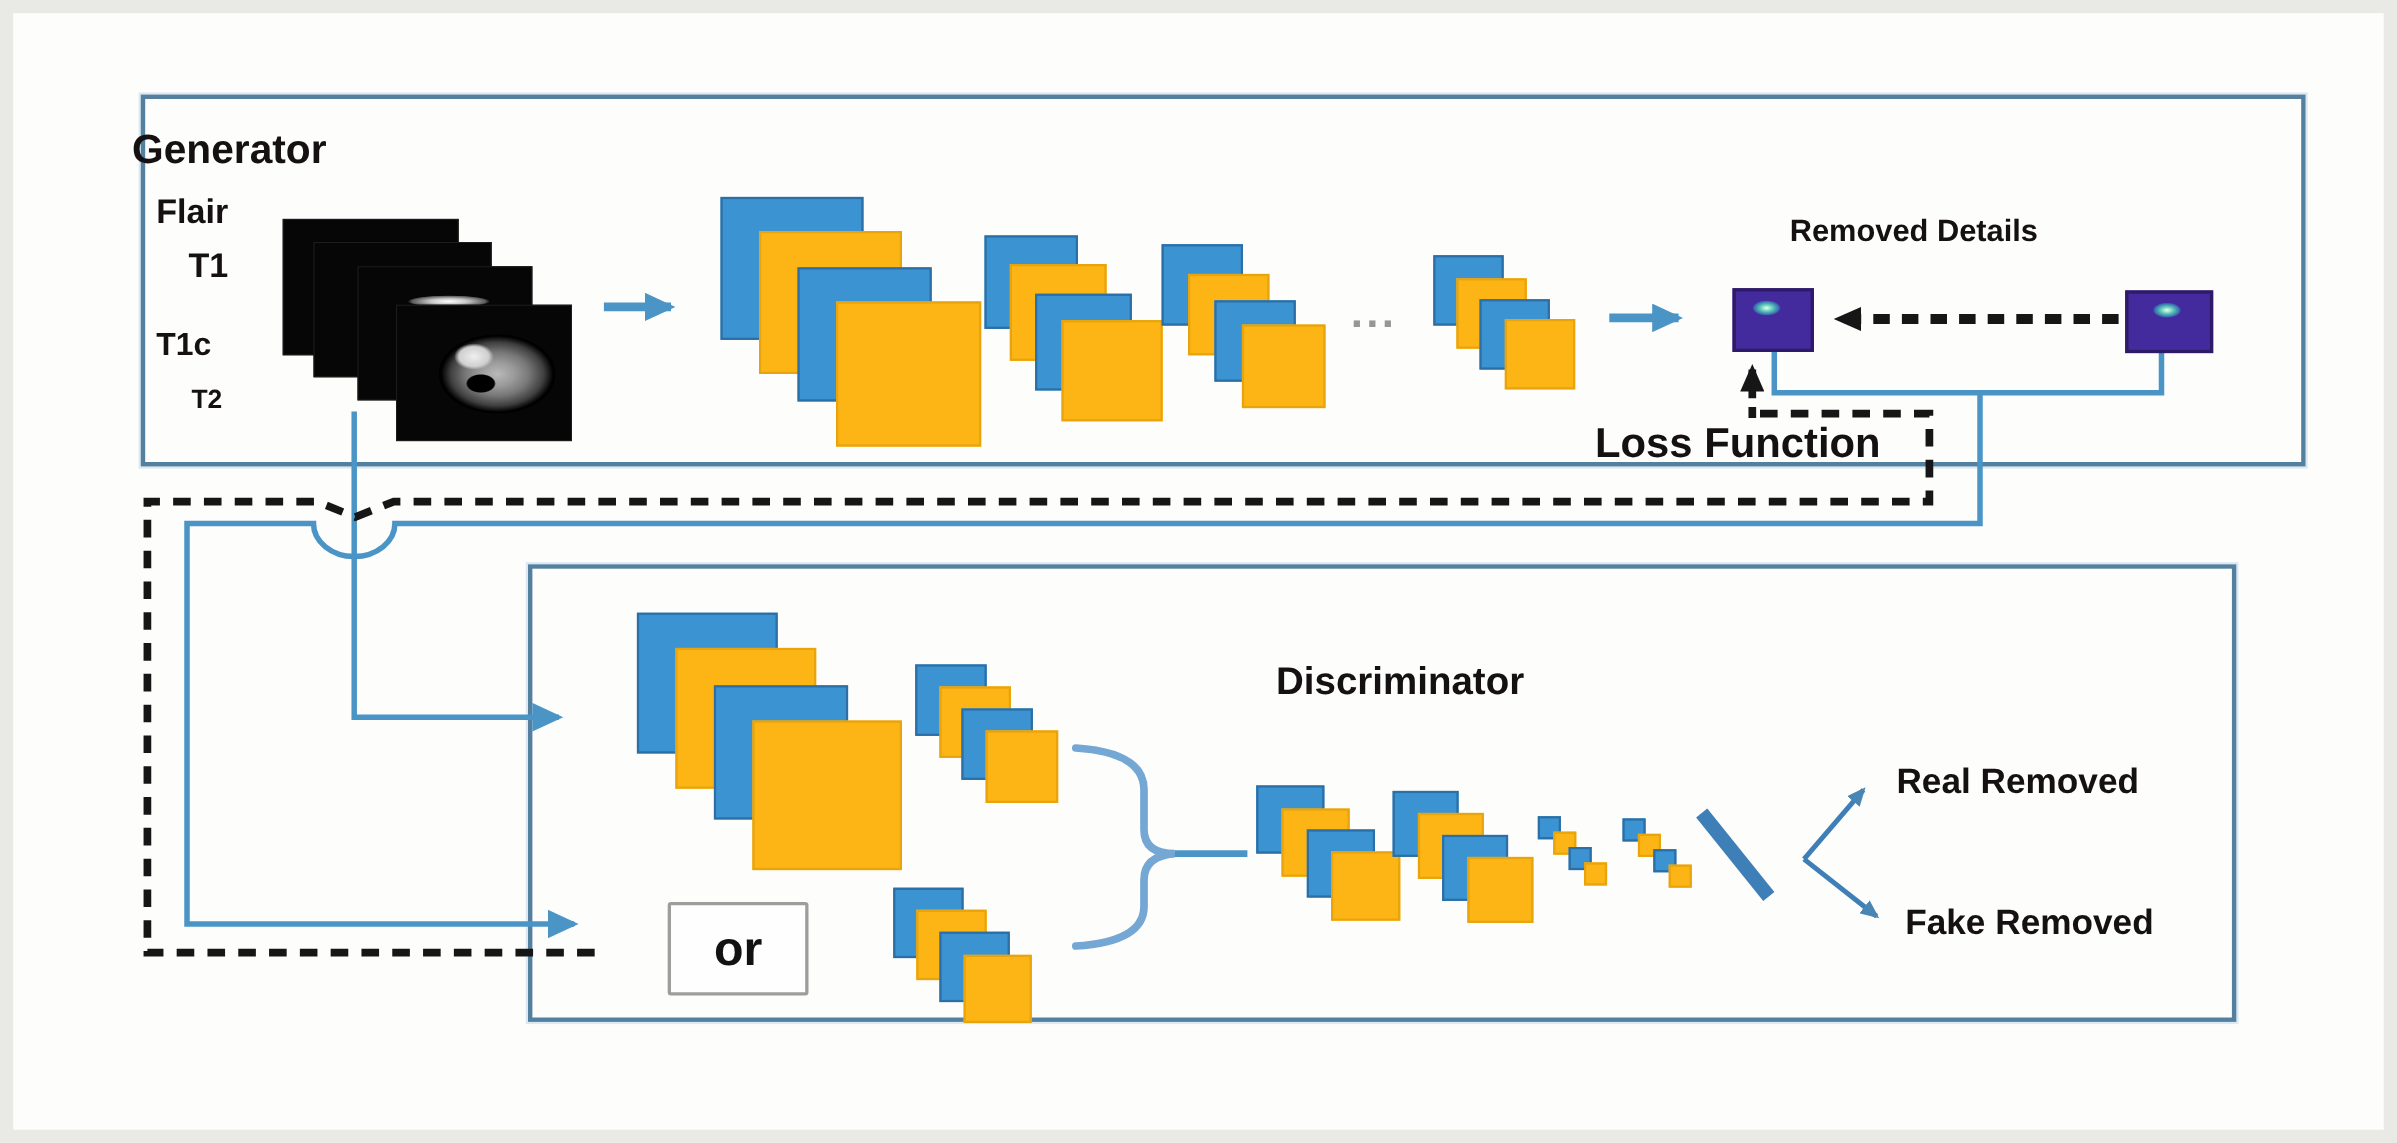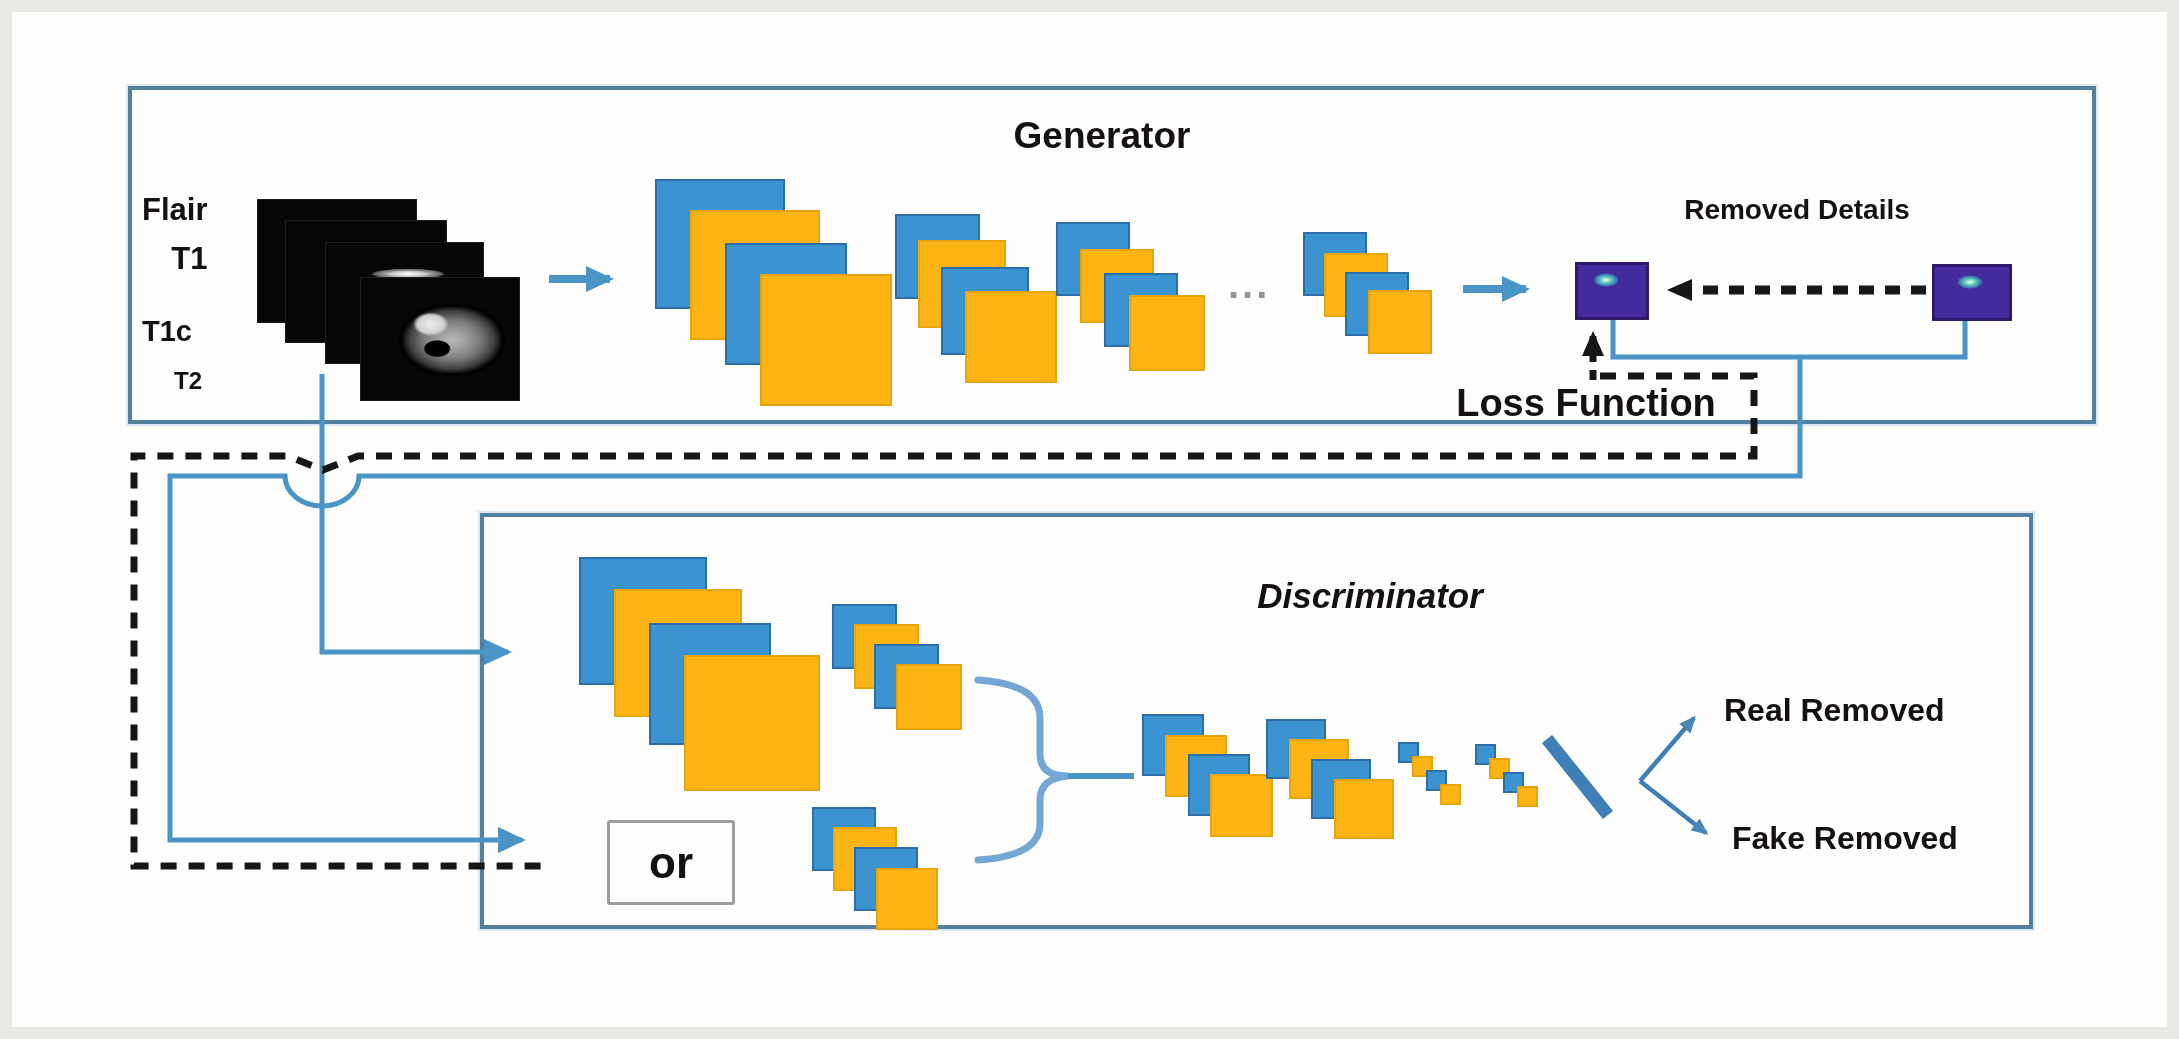--- a/index.html
+++ b/index.html
@@ -1,20 +1,20 @@
 <!DOCTYPE html>
 <html style="--blue: #3c93d1; --blue-edge: #2b6fa6; --orange: #fdb515; --orange-edge: #e8a40c; --line: #4a94c6; --border: #54809f; --purple: #432b9e; --purple-edge: #2e1a66; --ink: #161616;"><head>
 <meta charset="utf-8">
 <style>
   html,body{margin:0;padding:0;background:#e9e9e6;font-family:"Liberation Sans",sans-serif;}
   #frame{position:relative;width:2179px;height:1039px;background:#e9e9e6;overflow:hidden;}
   #canvas{position:absolute;left:12px;top:12px;width:2155px;height:1015px;background:#fdfdfc;}
   .box{position:absolute;border:4px solid var(--border);background:transparent;box-shadow:0 0 0 2px #dcE9f3;}
   .lbl{position:absolute;color:#151112;font-weight:bold;white-space:nowrap;}
-  .center{text-align:center;}
+  .center{text-align:left;}
   #svg-layer{position:absolute;left:0;top:0;width:2179px;height:1039px;z-index:3;}
   #squares-layer{position:absolute;left:0;top:0;width:0;height:0;z-index:4;}
   .sq{position:absolute;box-sizing:border-box;}
   .sq-b{background:var(--blue);border:2px solid var(--blue-edge);}
   .sq-o{background:var(--orange);border:2px solid var(--orange-edge);}
   .mri{position:absolute;background:#060606;border:1px solid #1c1c1c;z-index:4;}
   .brain{position:absolute;border-radius:50%;
     background:
       radial-gradient(ellipse 22px 14px at 36% 62%, #000 55%, rgba(0,0,0,0) 62%),
       radial-gradient(ellipse 30px 20px at 30% 28%, #efefef 0%, #cfcfcf 45%, rgba(0,0,0,0) 60%),
@@ -35,23 +35,23 @@
 </head>
 <body>
 
 <div id="frame">
 <div id="canvas">
 
   <div class="box" style="left:116px;top:74px;width:1960px;height:330px;"></div>
   <div class="lbl center" style="left:108px;top:103px;width:1964px;font-size:37px;">Generator</div>
 
   <div class="box" style="left:468px;top:501px;width:1545px;height:408px;"></div>
-  <div class="lbl center" style="left:1148px;top:564px;width:420px;font-size:35px;font-style:italic;">Discriminator</div>
+  <div class="lbl center" style="left:1148px;top:588px;width:420px;font-size:35px;">Discriminator</div>
 
-  <div style="position:absolute;left:130px;top:173px;z-index:5;">
+  <div style="position:absolute;left:130px;top:156px;z-index:5;">
     <div class="lbl" style="position:static;font-size:31px;line-height:49px;">Flair</div>
     <div class="lbl" style="position:static;font-size:31px;line-height:49px;text-align:right;">T1</div>
     <div class="lbl" style="position:static;font-size:29px;line-height:49px;margin-top:24px;">T1c</div>
     <div class="lbl" style="position:static;font-size:24px;line-height:49px;margin-left:32px;">T2</div>
   </div>
 
   <div id="mri-layer">
         <div class="mri" style="left: 245px; top: 187px; width: 158px; height: 122px;"></div>
         <div class="mri" style="left: 273px; top: 208px; width: 160px; height: 121px;"></div>
         <div class="mri" style="left: 313px; top: 230px; width: 157px; height: 120px;">

